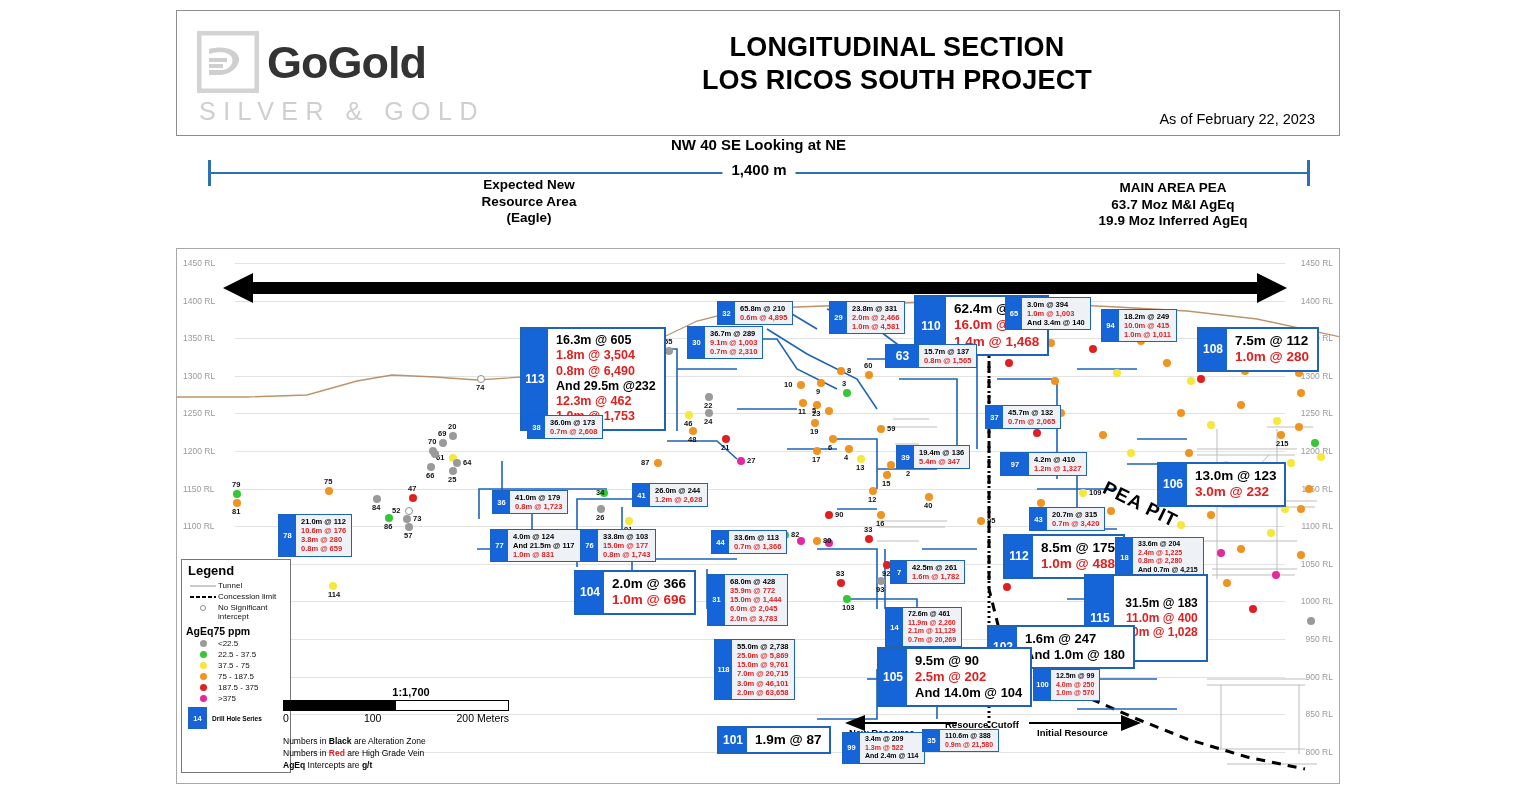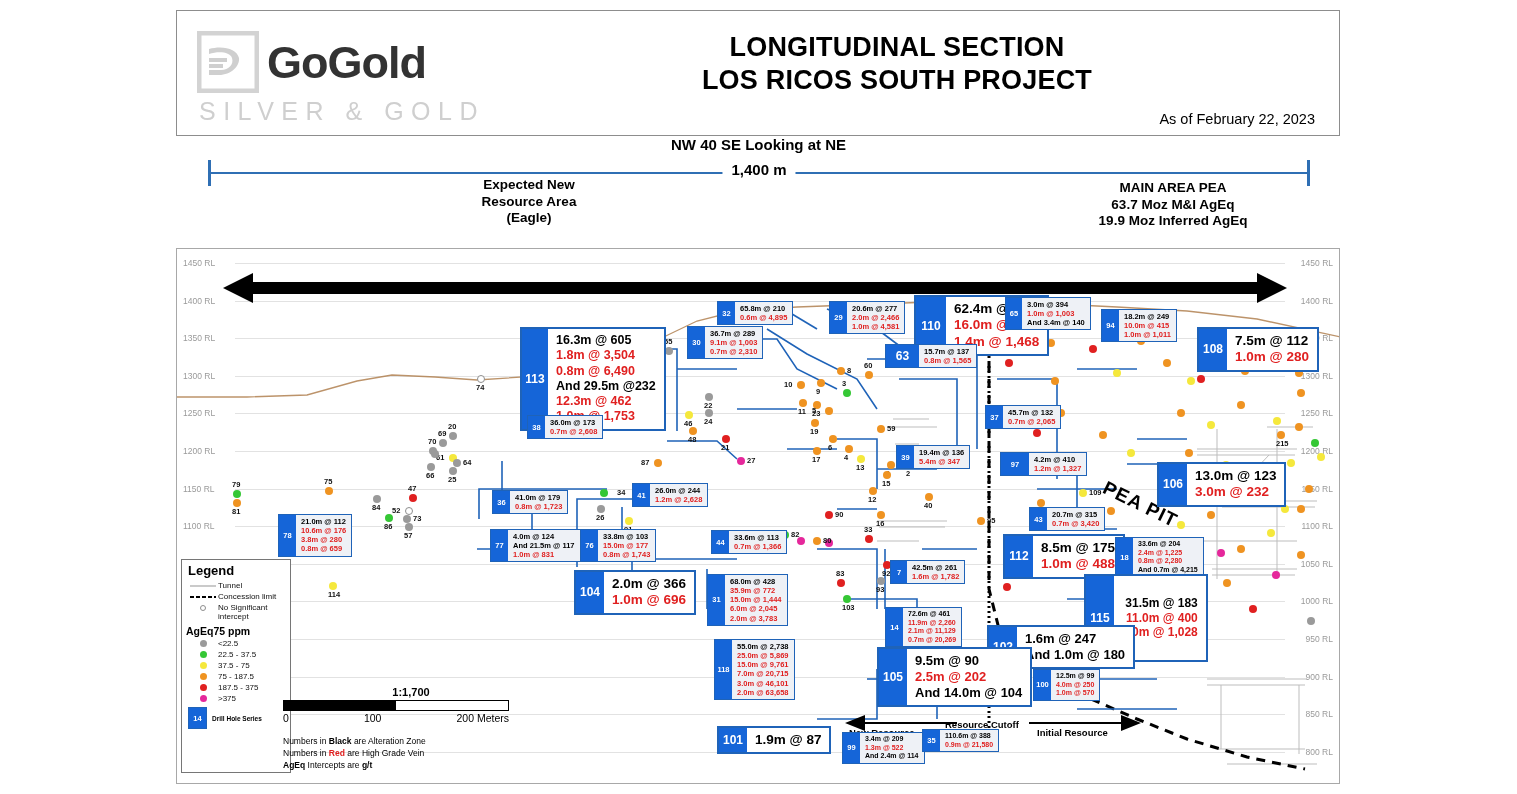--- a/index.html
+++ b/index.html
@@ -297,21 +297,21 @@
       <div class="dot g" style="left: 250px; top: 214px; width: 8px; height: 8px;"></div>
       <div class="dlab" style="left: 249px; top: 222px;">66</div>
       <div class="dot g" style="left: 254px; top: 201px; width: 8px; height: 8px;"></div>
       <div class="dot r" style="left: 232px; top: 245px; width: 8px; height: 8px;"></div>
       <div class="dlab" style="left: 231px; top: 235px;">47</div>
       <div class="dot ns" style="left: 228px; top: 258px; width: 8px; height: 8px;"></div>
       <div class="dlab" style="left: 215px; top: 257px;">52</div>
       <div class="dot g" style="left: 228px; top: 274px; width: 8px; height: 8px;"></div>
       <div class="dlab" style="left: 227px; top: 282px;">57</div>
       <div class="dot gr" style="left: 423px; top: 240px; width: 8px; height: 8px;"></div>
-      <div class="dlab" style="left: 440px; top: 239px;">34</div>
+      <div class="dlab" style="left: 419px; top: 239px;">34</div>
       <div class="dot g" style="left: 420px; top: 256px; width: 8px; height: 8px;"></div>
       <div class="dlab" style="left: 419px; top: 264px;">26</div>
       <div class="dot y" style="left: 448px; top: 268px; width: 8px; height: 8px;"></div>
       <div class="dlab" style="left: 447px; top: 276px;">91</div>
       <div class="dot y" style="left: 462px; top: 236px; width: 8px; height: 8px;"></div>
       <div class="dlab" style="left: 472px; top: 235px;">85</div>
       <div class="dot o" style="left: 477px; top: 210px; width: 8px; height: 8px;"></div>
       <div class="dlab" style="left: 464px; top: 209px;">87</div>
       <div class="dot y" style="left: 508px; top: 162px; width: 8px; height: 8px;"></div>
       <div class="dlab" style="left: 507px; top: 170px;">46</div>
@@ -498,21 +498,21 @@
       <div class="co" style="left: 540px; top: 52px;">
         <div class="tag" style="width: 17px; font-size: 7.5px;">32</div>
         <div class="body">
           <div class="ln blk" style="font-size: 7.5px;">65.8m @ 210</div>
           <div class="ln red" style="font-size: 7.5px;">0.6m @ 4,895</div>
         </div>
       </div>
       <div class="co" style="left: 652px; top: 52px;">
         <div class="tag" style="width: 17px; font-size: 7.5px;">29</div>
         <div class="body">
-          <div class="ln blk" style="font-size: 7.5px;">20.6m @ 277</div>
+          <div class="ln blk" style="font-size: 7.5px;">23.8m @ 331</div>
           <div class="ln red" style="font-size: 7.5px;">2.0m @ 2,466</div>
           <div class="ln red" style="font-size: 7.5px;">1.0m @ 4,581</div>
         </div>
       </div>
       <div class="co big" style="left: 737px; top: 46px;">
         <div class="tag" style="width: 30px; font-size: 12px;">110</div>
         <div class="body" style="padding: 4px 8px;">
           <div class="ln blk" style="font-size: 13.5px;">62.4m @ 150</div>
           <div class="ln red" style="font-size: 13.5px;">16.0m @ 414</div>
           <div class="ln red" style="font-size: 13.5px;">1.4m @ 1,468</div>

